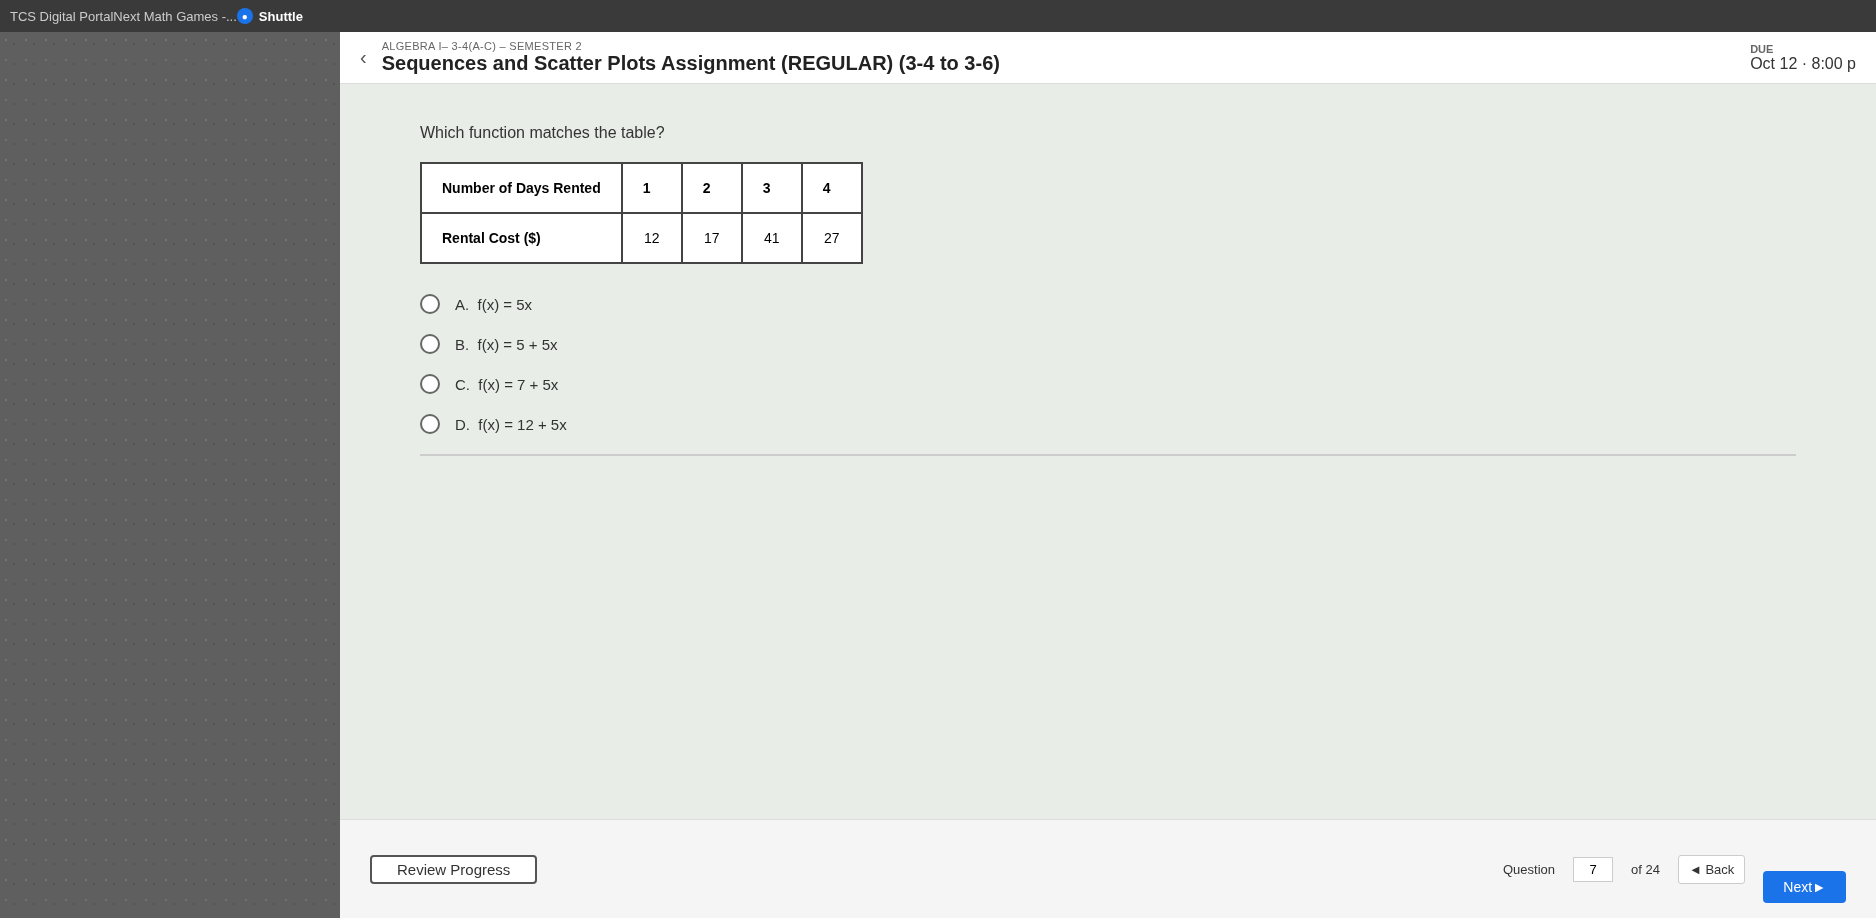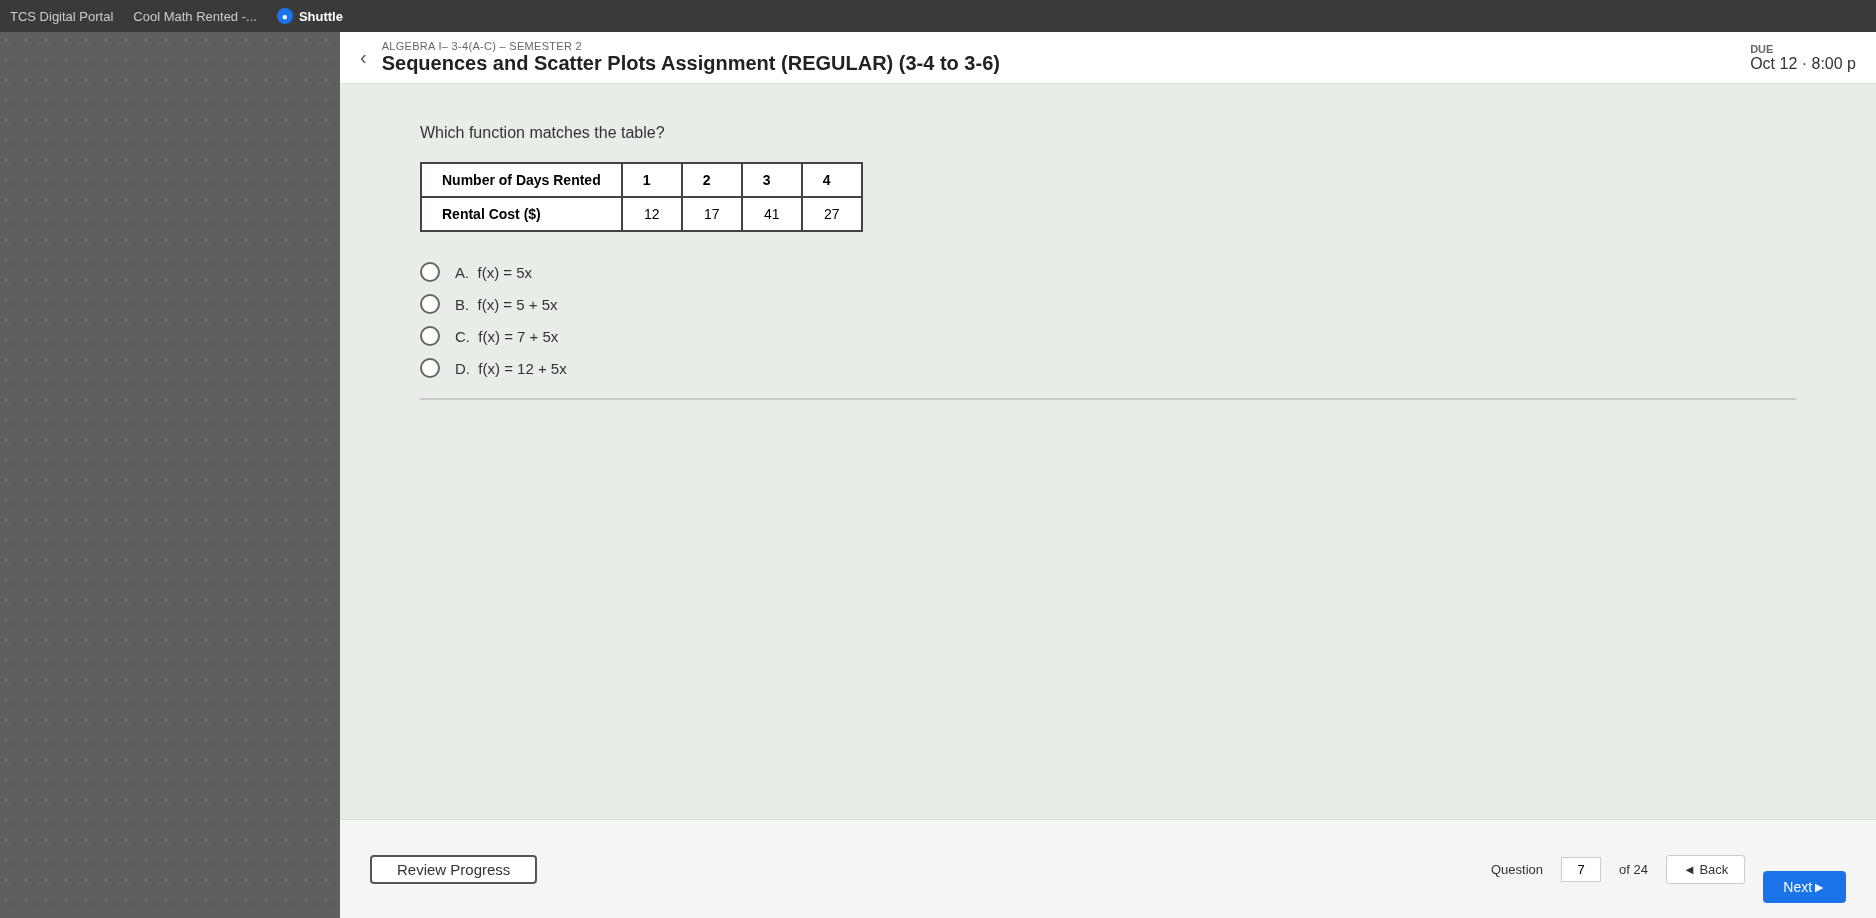--- a/index.html
+++ b/index.html
@@ -14,21 +14,20 @@
       flex-direction: column;
     }
 
     
     .tab-bar {
       background: #3a3a3a;
       height: 32px;
       display: flex;
       align-items: center;
       padding: 0 10px;
-      gap: 20px;
       flex-shrink: 0;
     }
 
     .tab-item {
       color: #ccc;
       font-size: 13px;
       display: flex;
       align-items: center;
       gap: 6px;
     }
@@ -154,21 +153,21 @@
     }
 
     
     .data-table {
       border-collapse: collapse;
       margin-bottom: 30px;
     }
 
     .data-table th, .data-table td {
       border: 2px solid #444;
-      padding: 8px 20px;
+      padding: 16px 20px;
       text-align: center;
       font-size: 14px;
     }
 
     .data-table th {
       background: white;
       font-weight: bold;
       text-align: left;
     }
 
@@ -179,21 +178,21 @@
 
     .data-table td {
       background: white;
       min-width: 60px;
     }
 
     
     .answer-choices {
       display: flex;
       flex-direction: column;
-      gap: 12px;
+      gap: 20px;
       margin-top: 10px;
     }
 
     .answer-choice {
       display: flex;
       align-items: center;
       gap: 15px;
       cursor: pointer;
     }
 
@@ -259,21 +258,21 @@
     }
 
     .of-total {
       font-size: 13px;
       color: #333;
     }
 
     .nav-btn {
       background: white;
       border: 1px solid #ccc;
-      padding: 6px 16px;
+      padding: 6px 10px;
       font-size: 13px;
       cursor: pointer;
       color: #333;
       border-radius: 3px;
     }
 
     .next-btn {
       background: #1a73e8;
       color: white;
       border: none;
@@ -285,21 +284,21 @@
     }
   </style>
 </head>
 <body>
 
 <div class="tab-bar">
   <div class="tab-item">
     <span>TCS Digital Portal</span>
   </div>
   <div class="tab-item">
-    <span>Cool Math Rented -...</span>
+    <span>Next Math Games -...</span>
   </div>
   <div class="tab-item active">
     <span class="shuttle-icon">●</span>
     <span>Shuttle</span>
   </div>
 </div>
 
 <div class="main-wrapper">
 
   <div class="left-wall"></div>

